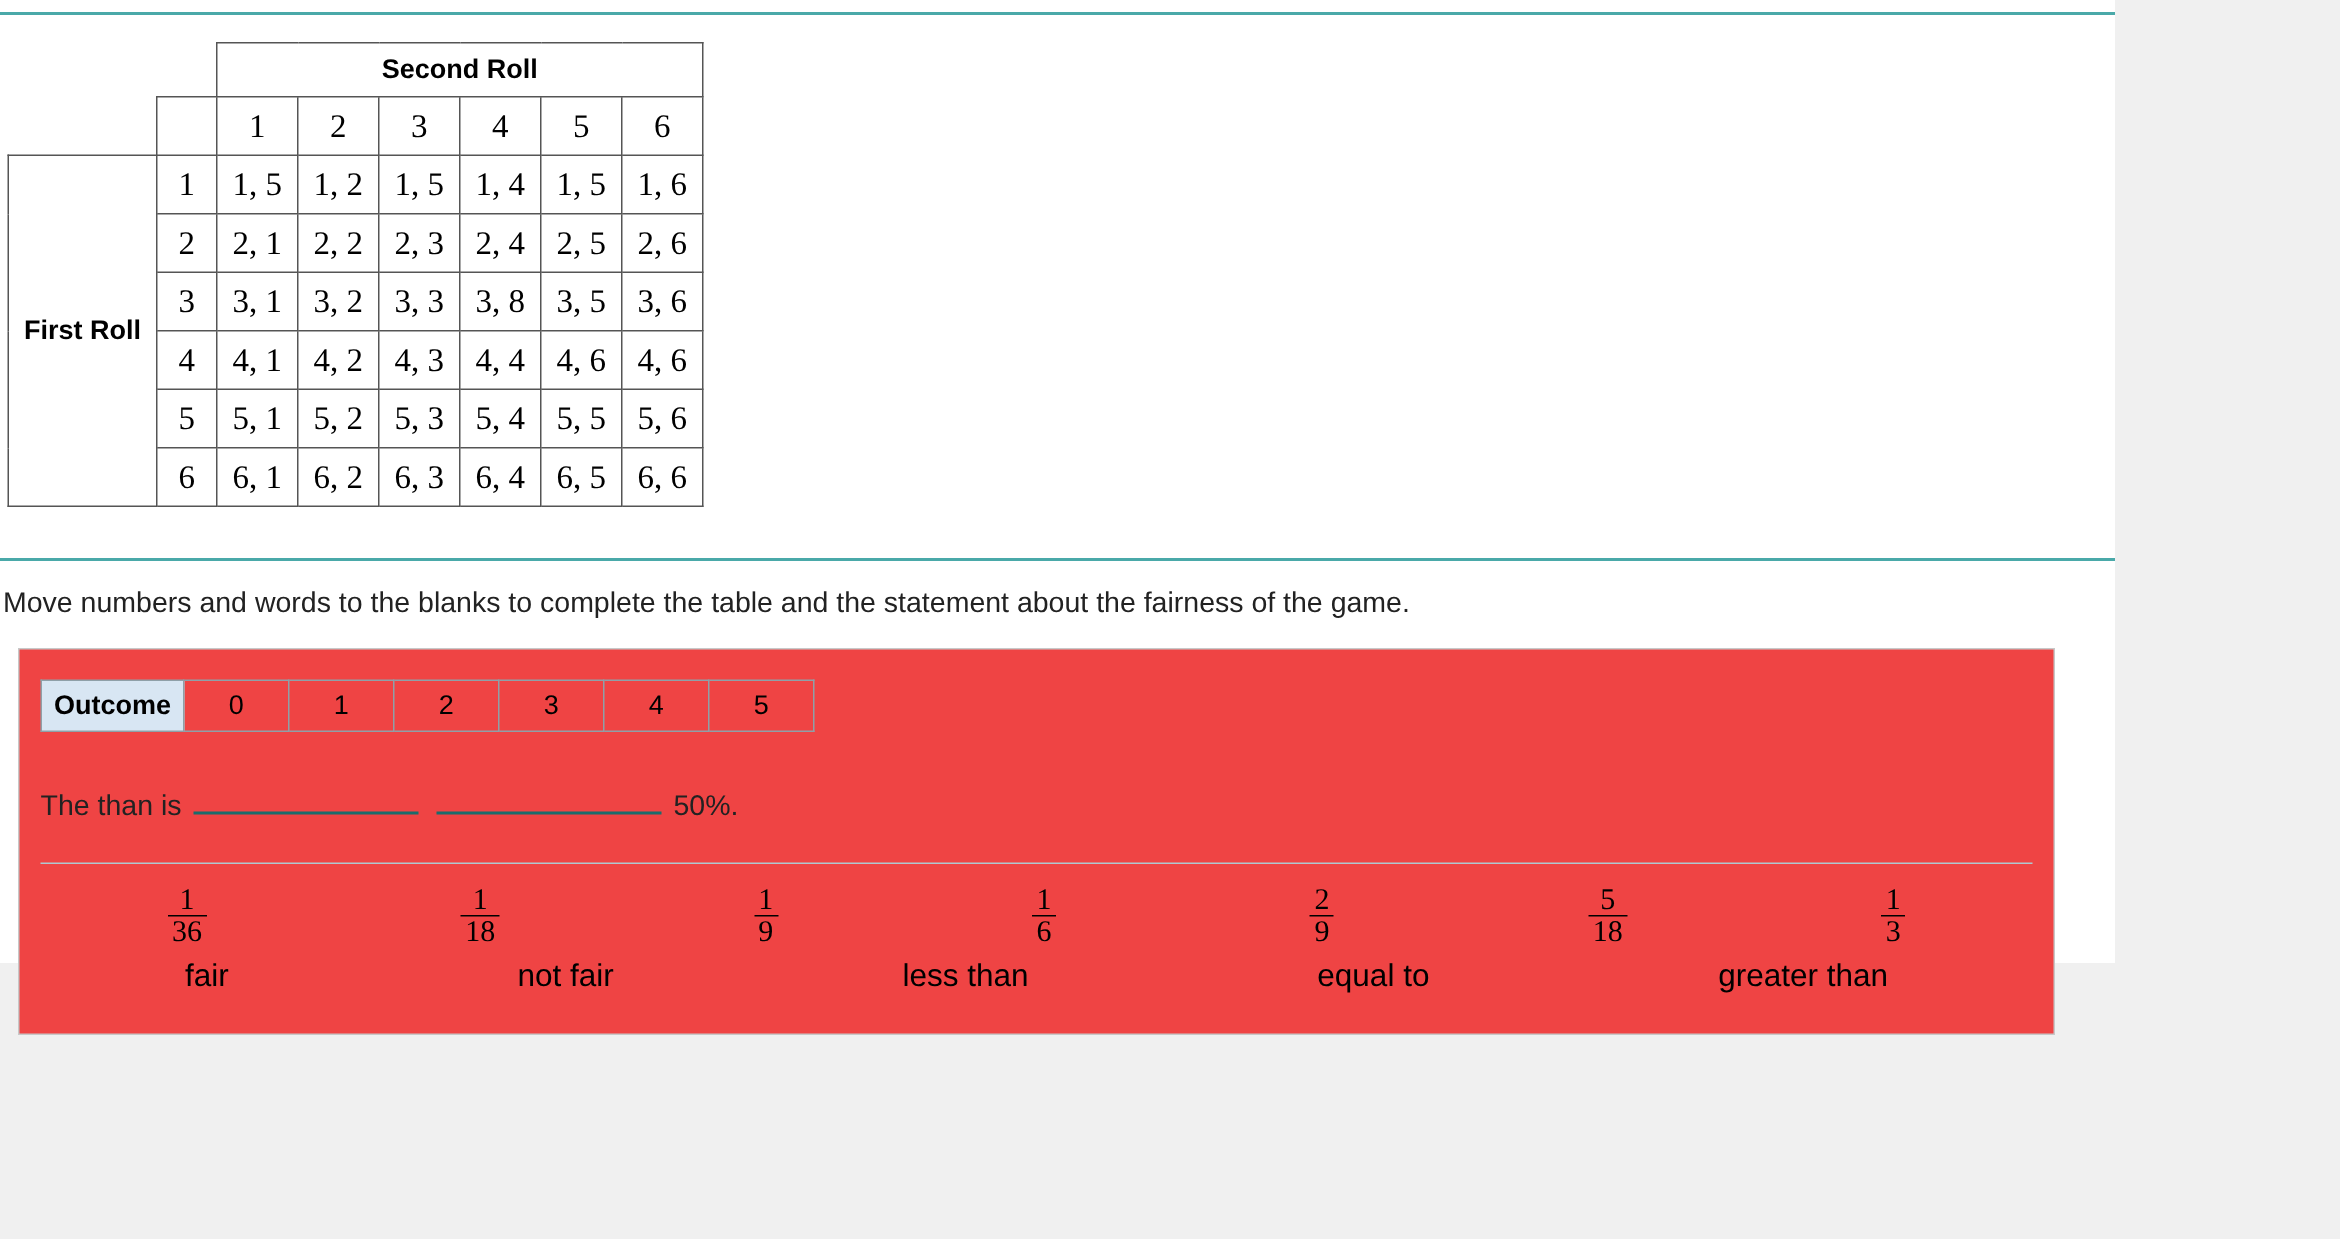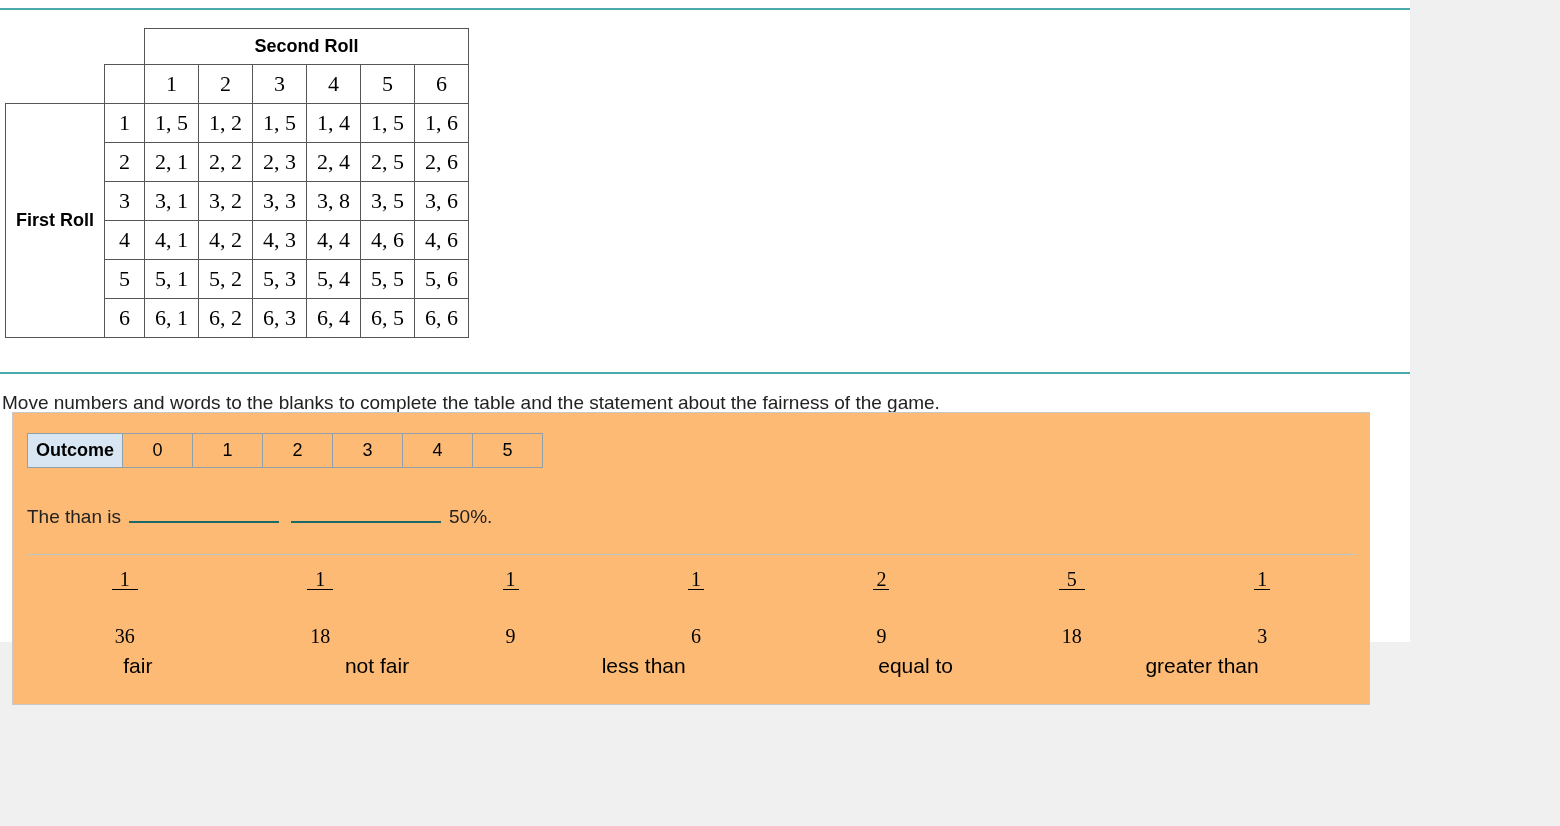--- a/index.html
+++ b/index.html
@@ -59,25 +59,25 @@
   .instruction {
     position: absolute;
     top: 392px;
     left: 2px;
     font-size: 19px;
     color: #222;
     text-align: center;
   }
   .answer-box {
     position: absolute;
-    top: 412px;
+    top: 432px;
     left: 12px;
     right: 40px;
     border: 1px solid #c8c8c8;
-    background: #fdba74;
+    background: #ef4444;
     padding: 20px 14px 18px 14px;
   }
   table.outcome {
     border-collapse: collapse;
     font-family: Arial, sans-serif;
     font-size: 18px;
   }
   table.outcome th, table.outcome td {
     border: 1px solid #8fa0a8;
     text-align: center;
@@ -123,21 +123,21 @@
     font-family: 'Times New Roman', serif;
     font-size: 20px;
   }
   .frac {
     display: inline-block;
     text-align: center;
     line-height: 1;
     cursor: grab;
   }
   .frac .num { display: block; border-bottom: 1.4px solid #000; padding: 0 3px; }
-  .frac .den { display: block; padding: 0 3px; margin-top: 36px; }
+  .frac .den { display: block; padding: 0 3px; }
   .word-tile { cursor: grab; }
 </style>
 </head>
 <body>
 
 <div class="main-area">
 
   <div class="top-teal-line"></div>
 
   <div class="dice-table-wrap">

